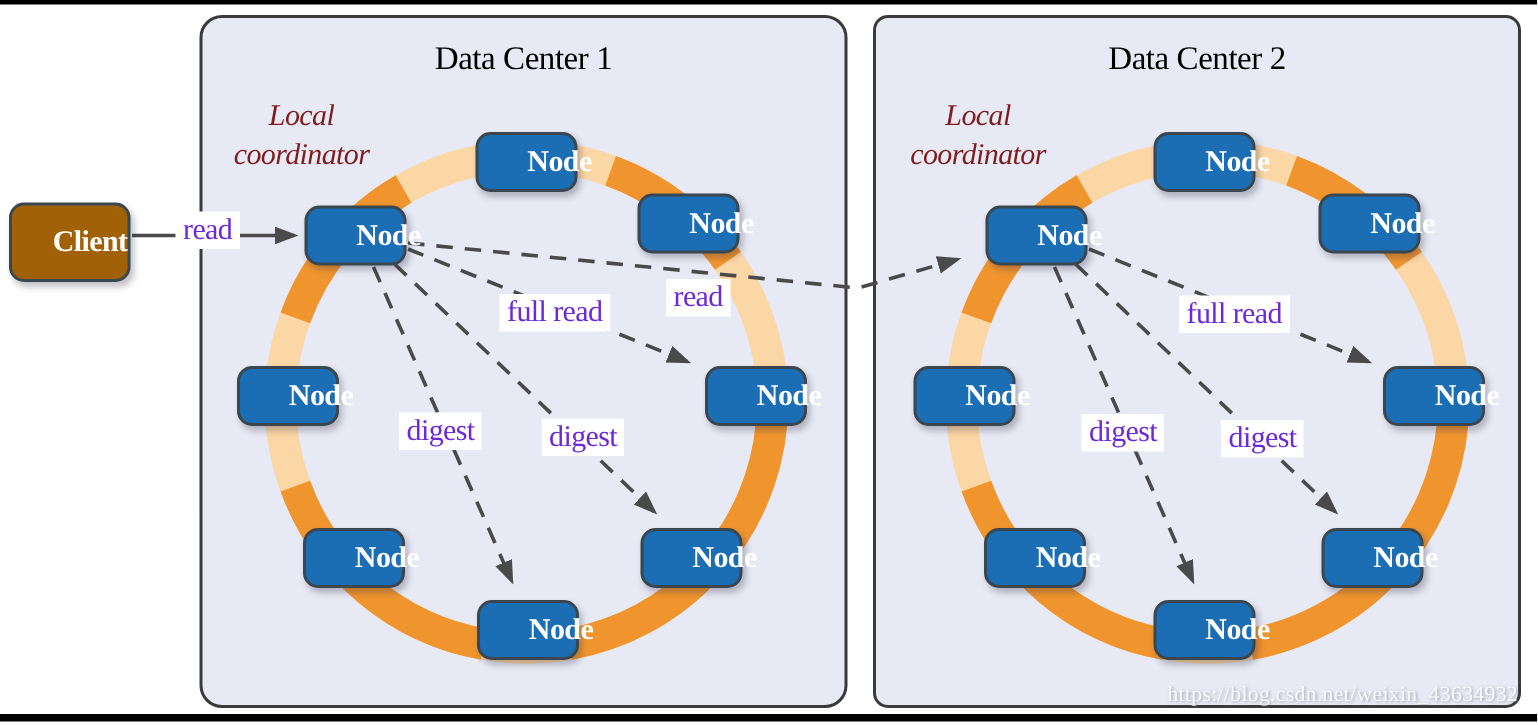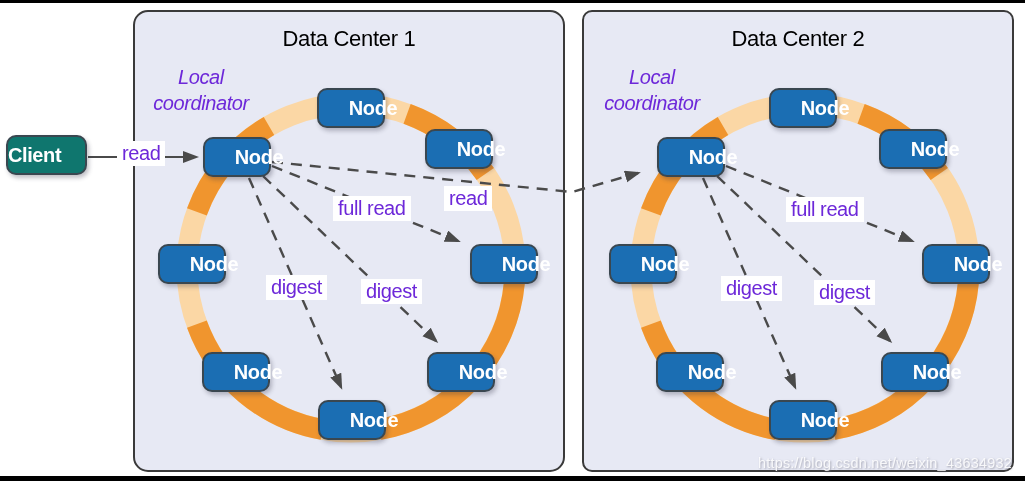--- a/index.html
+++ b/index.html
@@ -1,48 +1,48 @@
 <!DOCTYPE html>
 <html><head>
 <meta charset="utf-8">
 <style>
   html,body{margin:0;padding:0;background:#fff;}
   #canvas{
     position:relative;width:1025px;height:483px;background:#ffffff;overflow:hidden;
-    font-family:Liberation Sans, sans-serif;color:#111;
+    font-family:Liberation Serif, serif;color:#111;
   }
   .bar{position:absolute;left:0;width:1025px;background:#000;}
   #topbar{top:0;height:3px;}
   #bottombar{top:476px;height:5px;}
   .dcbox{
     position:absolute;top:10px;width:428px;height:458px;
     background:#e7e9f4;border:2px solid #3a3a3a;border-radius:15px;
   }
   .dc-title{
     position:absolute;top:14px;left:0;width:100%;text-align:center;
     font-size:22px;letter-spacing:-0.3px;color:#000;
   }
   .coord-role{
     position:absolute;width:116px;text-align:center;font-style:italic;
-    font-size:20px;line-height:26px;letter-spacing:-0.4px;color:#6d28d9;
+    font-size:20px;line-height:26px;letter-spacing:-0.4px;color:#7f1d1d;
   }
   svg{position:absolute;left:0;top:0;}
   .node{
     position:absolute;width:68px;height:40px;box-sizing:border-box;
     background:#1b6eb3;border:2.5px solid #3a4750;border-radius:10px;
     color:#fff;font-size:20px;font-weight:600;letter-spacing:-0.4px;
     display:flex;align-items:center;justify-content:center;
     box-shadow:2px 3px 4px rgba(50,50,70,.30);
     padding-left:44px;
   }
   .client{
-    position:absolute;left:6px;top:135px;width:81px;height:40px;box-sizing:border-box;
-    background:#0f766e;border:2.5px solid #3a4750;border-radius:10px;
+    position:absolute;left:6px;top:135px;width:81px;height:53px;box-sizing:border-box;
+    background:#a16207;border:2.5px solid #3a4750;border-radius:10px;
     color:#fff;font-size:20px;font-weight:600;letter-spacing:-0.4px;
-    display:flex;align-items:center;justify-content:flex-start;
+    display:flex;align-items:center;justify-content:flex-end;
     box-shadow:2px 3px 4px rgba(50,50,70,.30);
   }
   .edge-label{
     position:absolute;background:#ffffff;padding:1px 5px;
     font-size:20px;letter-spacing:-0.4px;color:#6d28d9;white-space:nowrap;
   }
   #watermark{
     position:absolute;right:13px;top:455px;font-size:14.5px;
     color:rgba(255,255,255,.85);text-shadow:1px 1px 2px rgba(110,110,125,.55);
     letter-spacing:0.2px;

